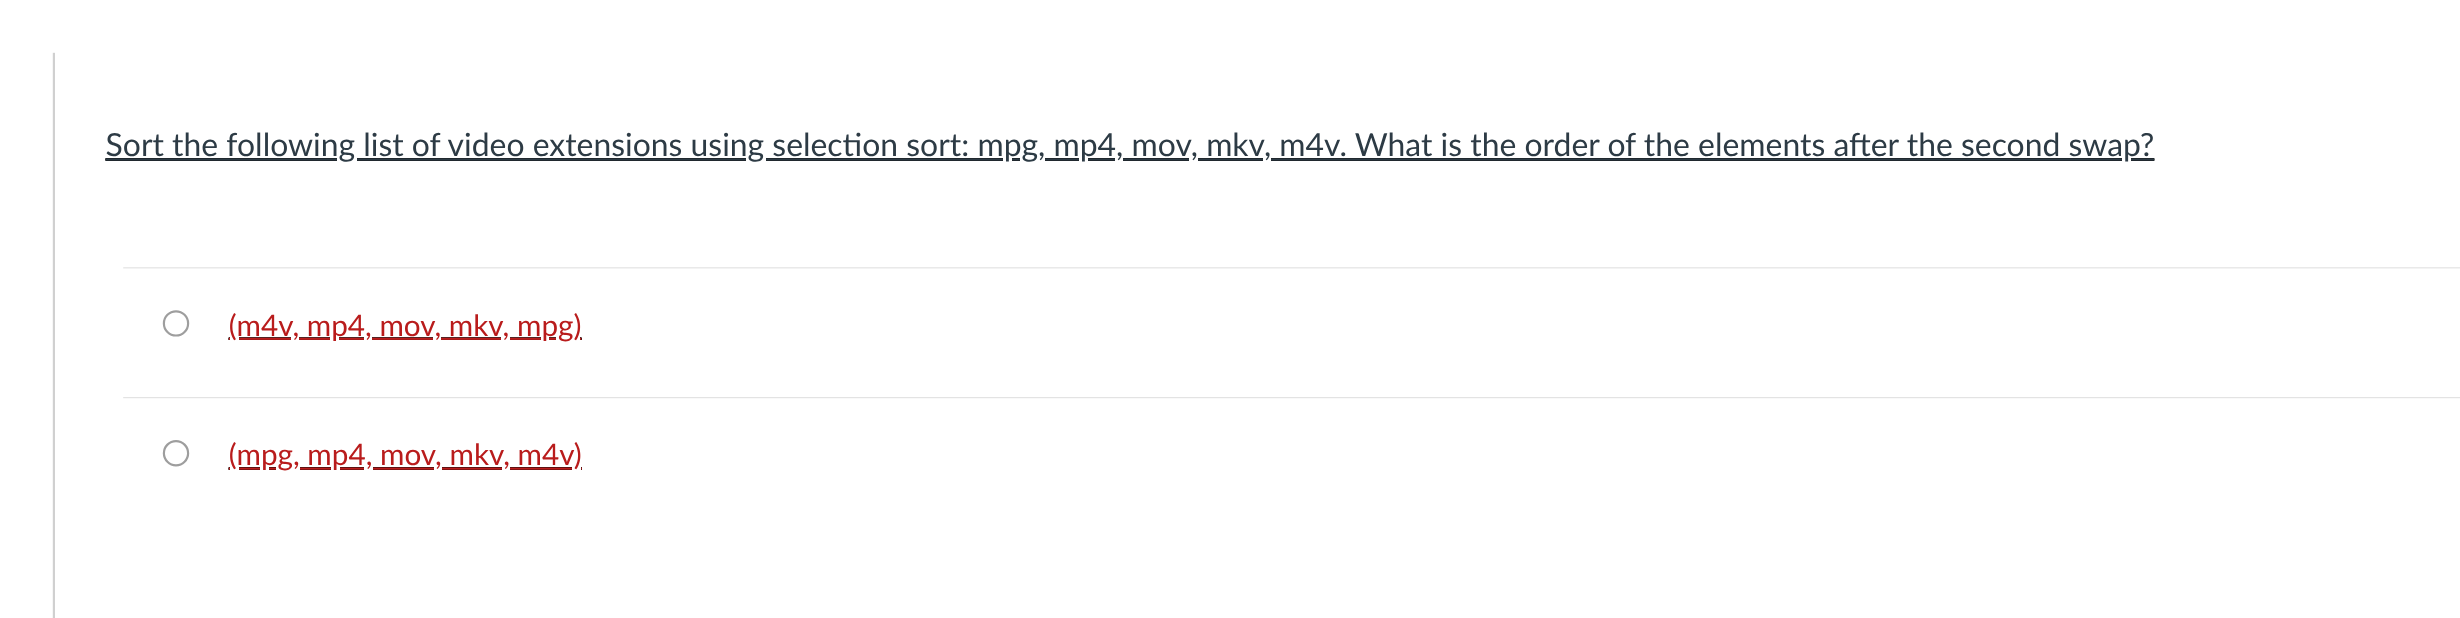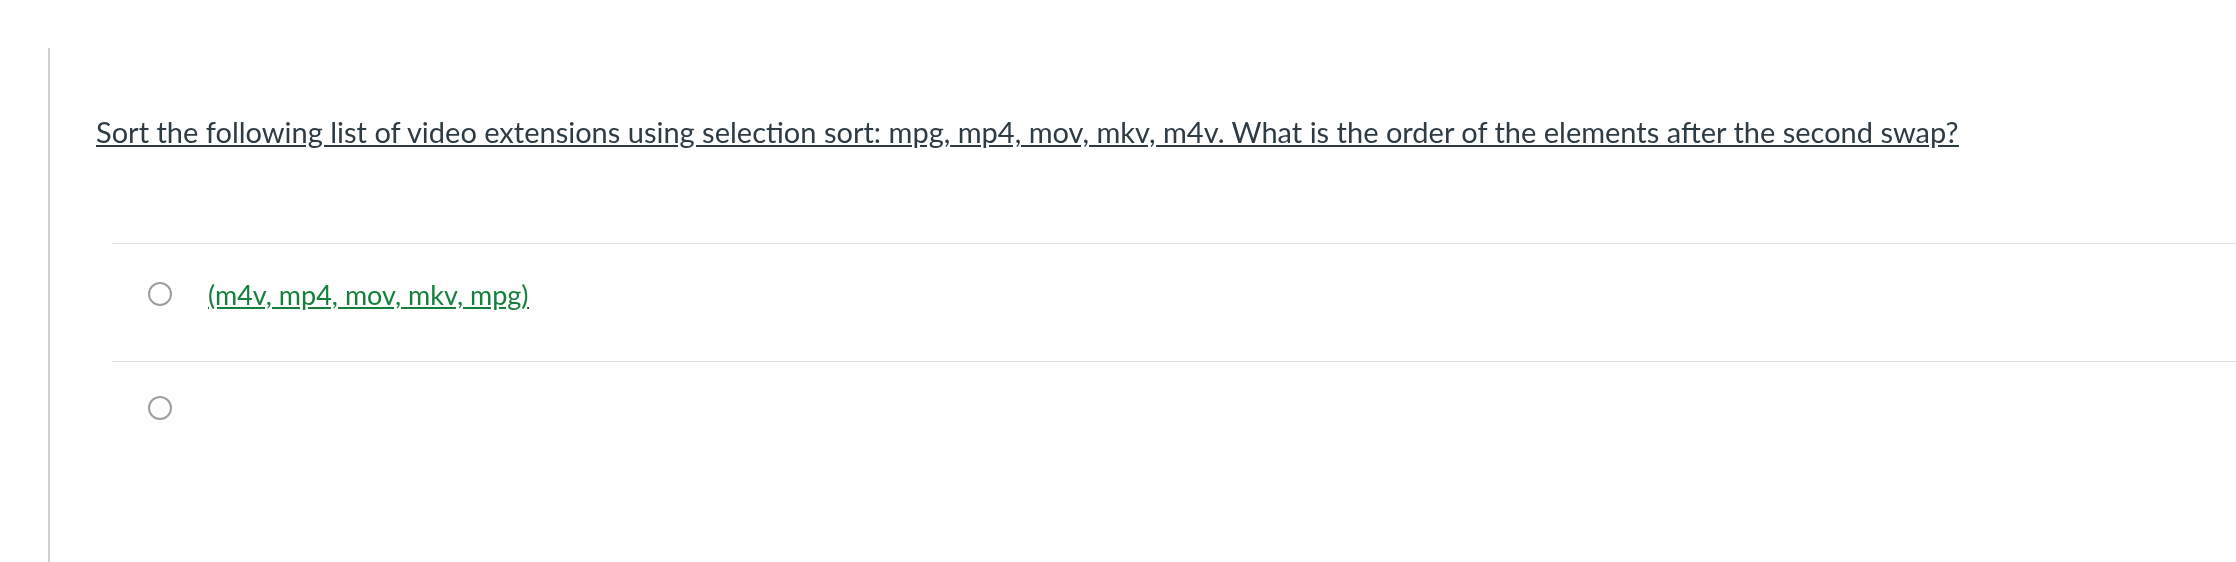--- a/index.html
+++ b/index.html
@@ -45,30 +45,31 @@
       width: 24px;
       height: 24px;
       border: 2px solid #9e9e9e;
       border-radius: 50%;
       margin-right: 20px;
       flex-shrink: 0;
       background: #ffffff;
     }
     .option-label {
       font-size: 27px;
-      color: #15803d;
+      color: #b91c1c;
     }
   </style>
 </head>
 <body>
 
 <div class="container">
   <div class="question-text">Sort the following list of video extensions using selection sort: mpg, mp4, mov, mkv, m4v. What is the order of the elements after the second swap?</div>
   <div class="options">
     <div class="option-row">
       <span class="radio-circle"></span>
       <span class="option-label">(m4v, mp4, mov, mkv, mpg)</span>
     </div>
     <div class="option-row">
       <span class="radio-circle"></span>
+      <span class="option-label">(mpg, mp4, mov, mkv, m4v)</span>
     </div>
   </div>
 </div>
 
 </body></html>

